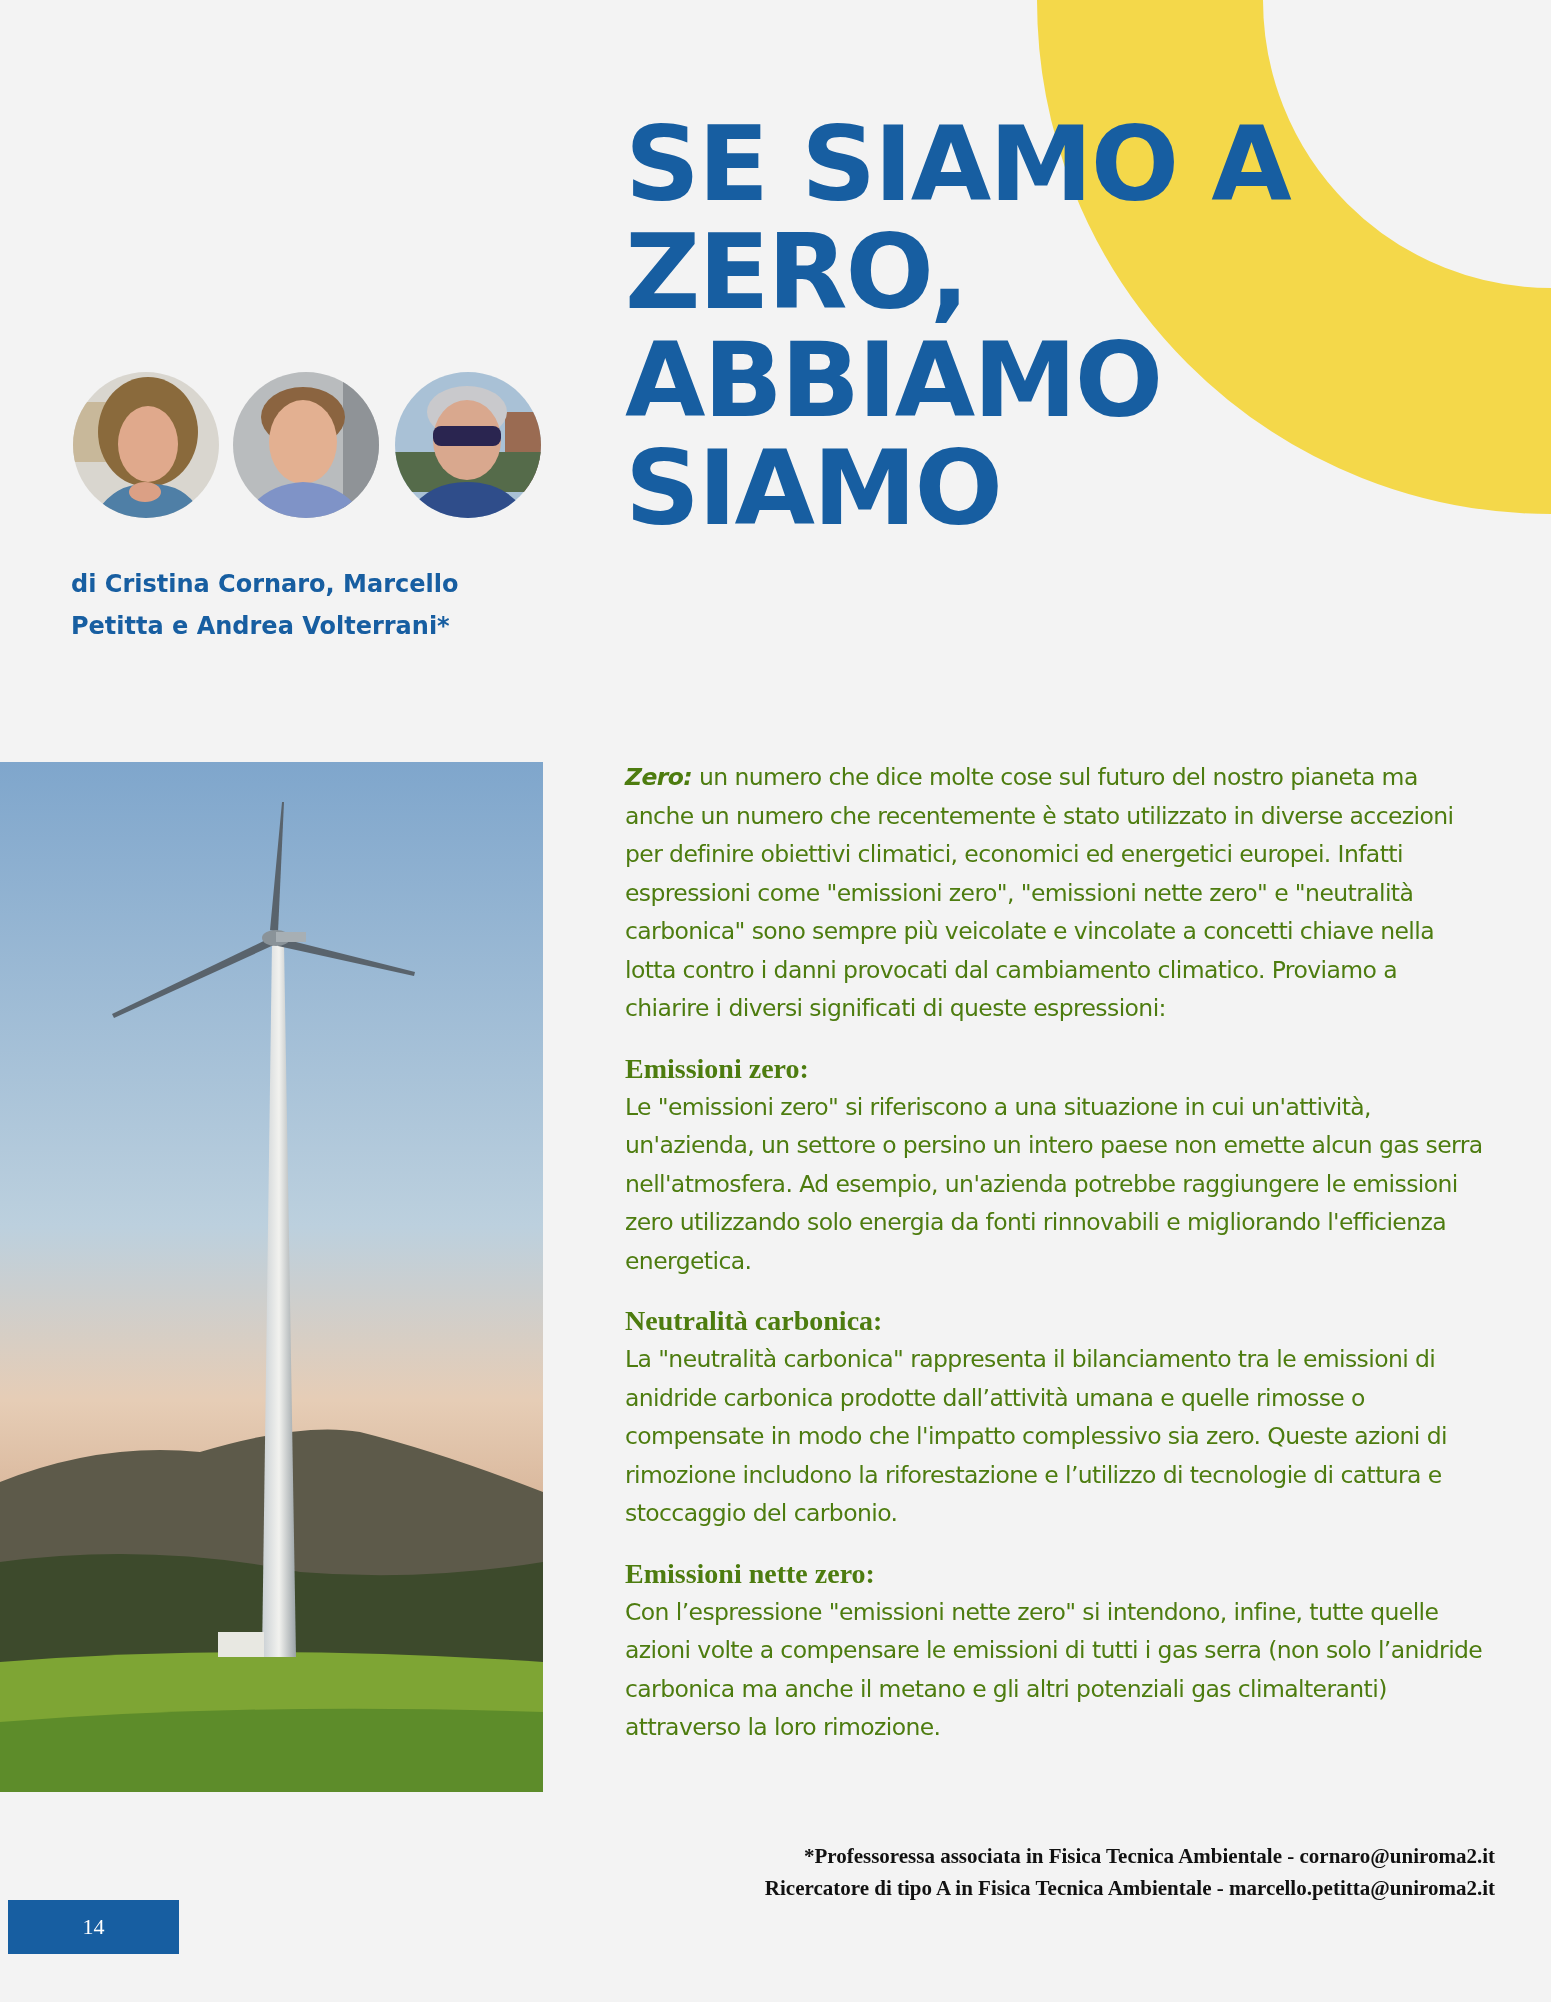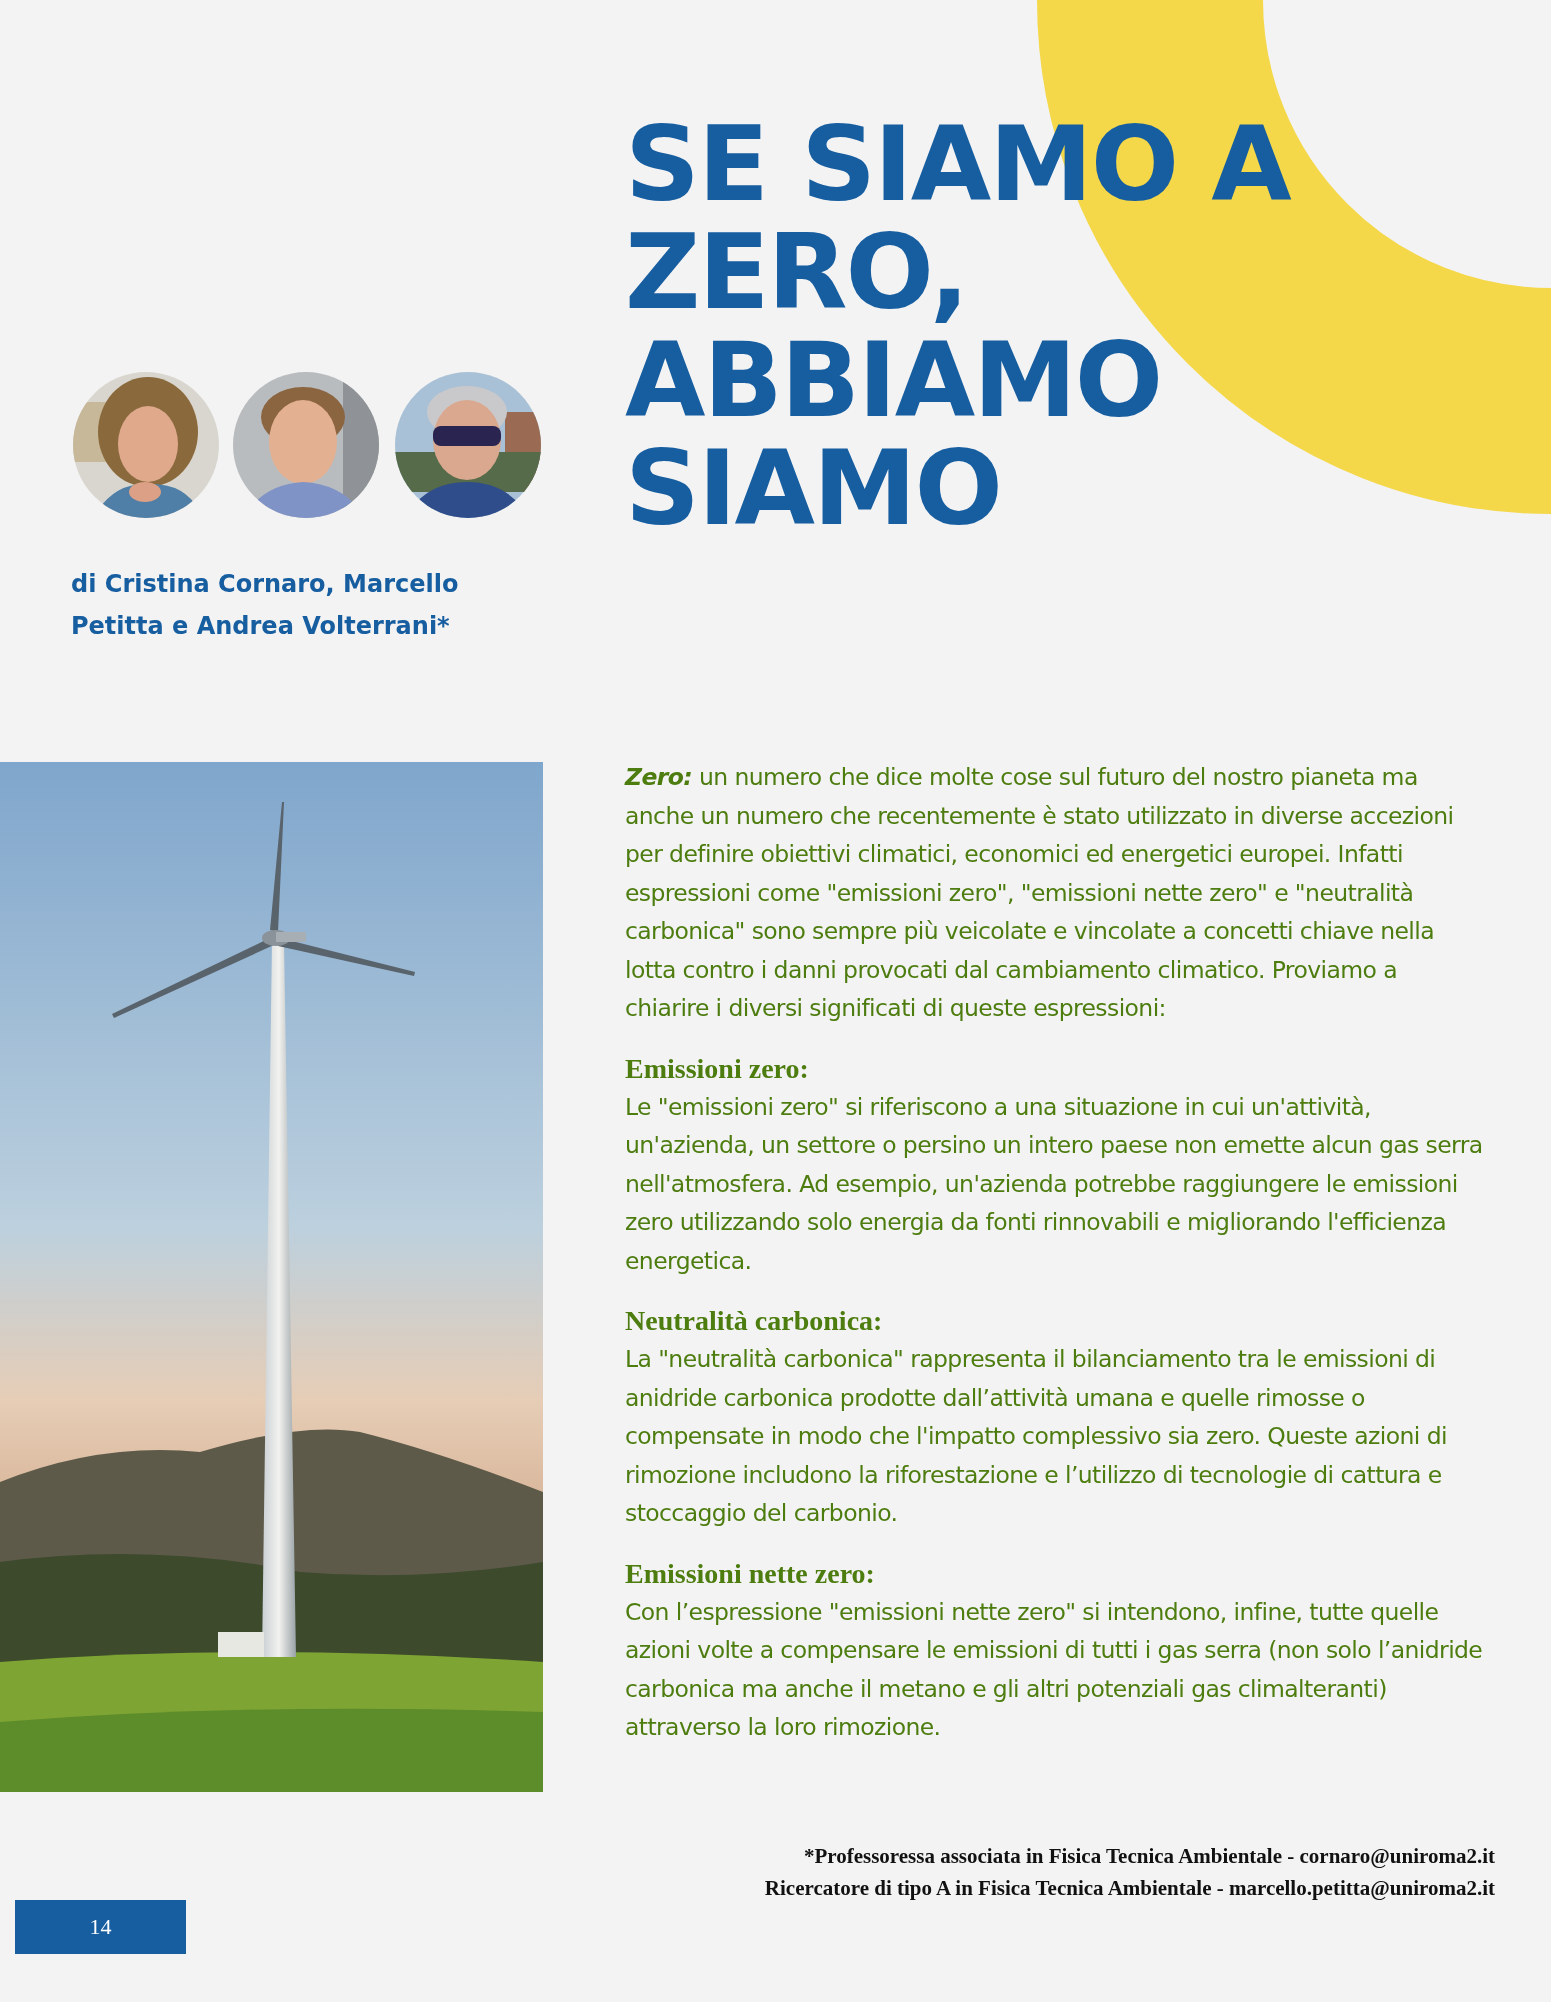--- a/index.html
+++ b/index.html
@@ -45,21 +45,21 @@
   }
   .sec1-h { margin-top: 22px !important; }
   .sec-h { margin-top: 22px !important; }
   .footnotes {
     position: absolute; right: 56px; top: 1840px; text-align: right;
     font-family: "Liberation Serif", serif; font-weight: bold; color: #111;
     font-size: 21px; line-height: 32px;
   }
   .footnotes div { white-space: nowrap; }
   .page-num {
-    position: absolute; left: 15px; top: 1900px; width: 171px; height: 54px;
+    position: absolute; left: 8px; top: 1900px; width: 171px; height: 54px;
     background: #175ea1; color: #fff; font-family: "Liberation Serif", serif;
     font-size: 22px; display: flex; align-items: center; justify-content: center;
   }
 </style>
 </head>
 <body>
 
 <div class="arc"></div>
 
 <h1 class="title">

